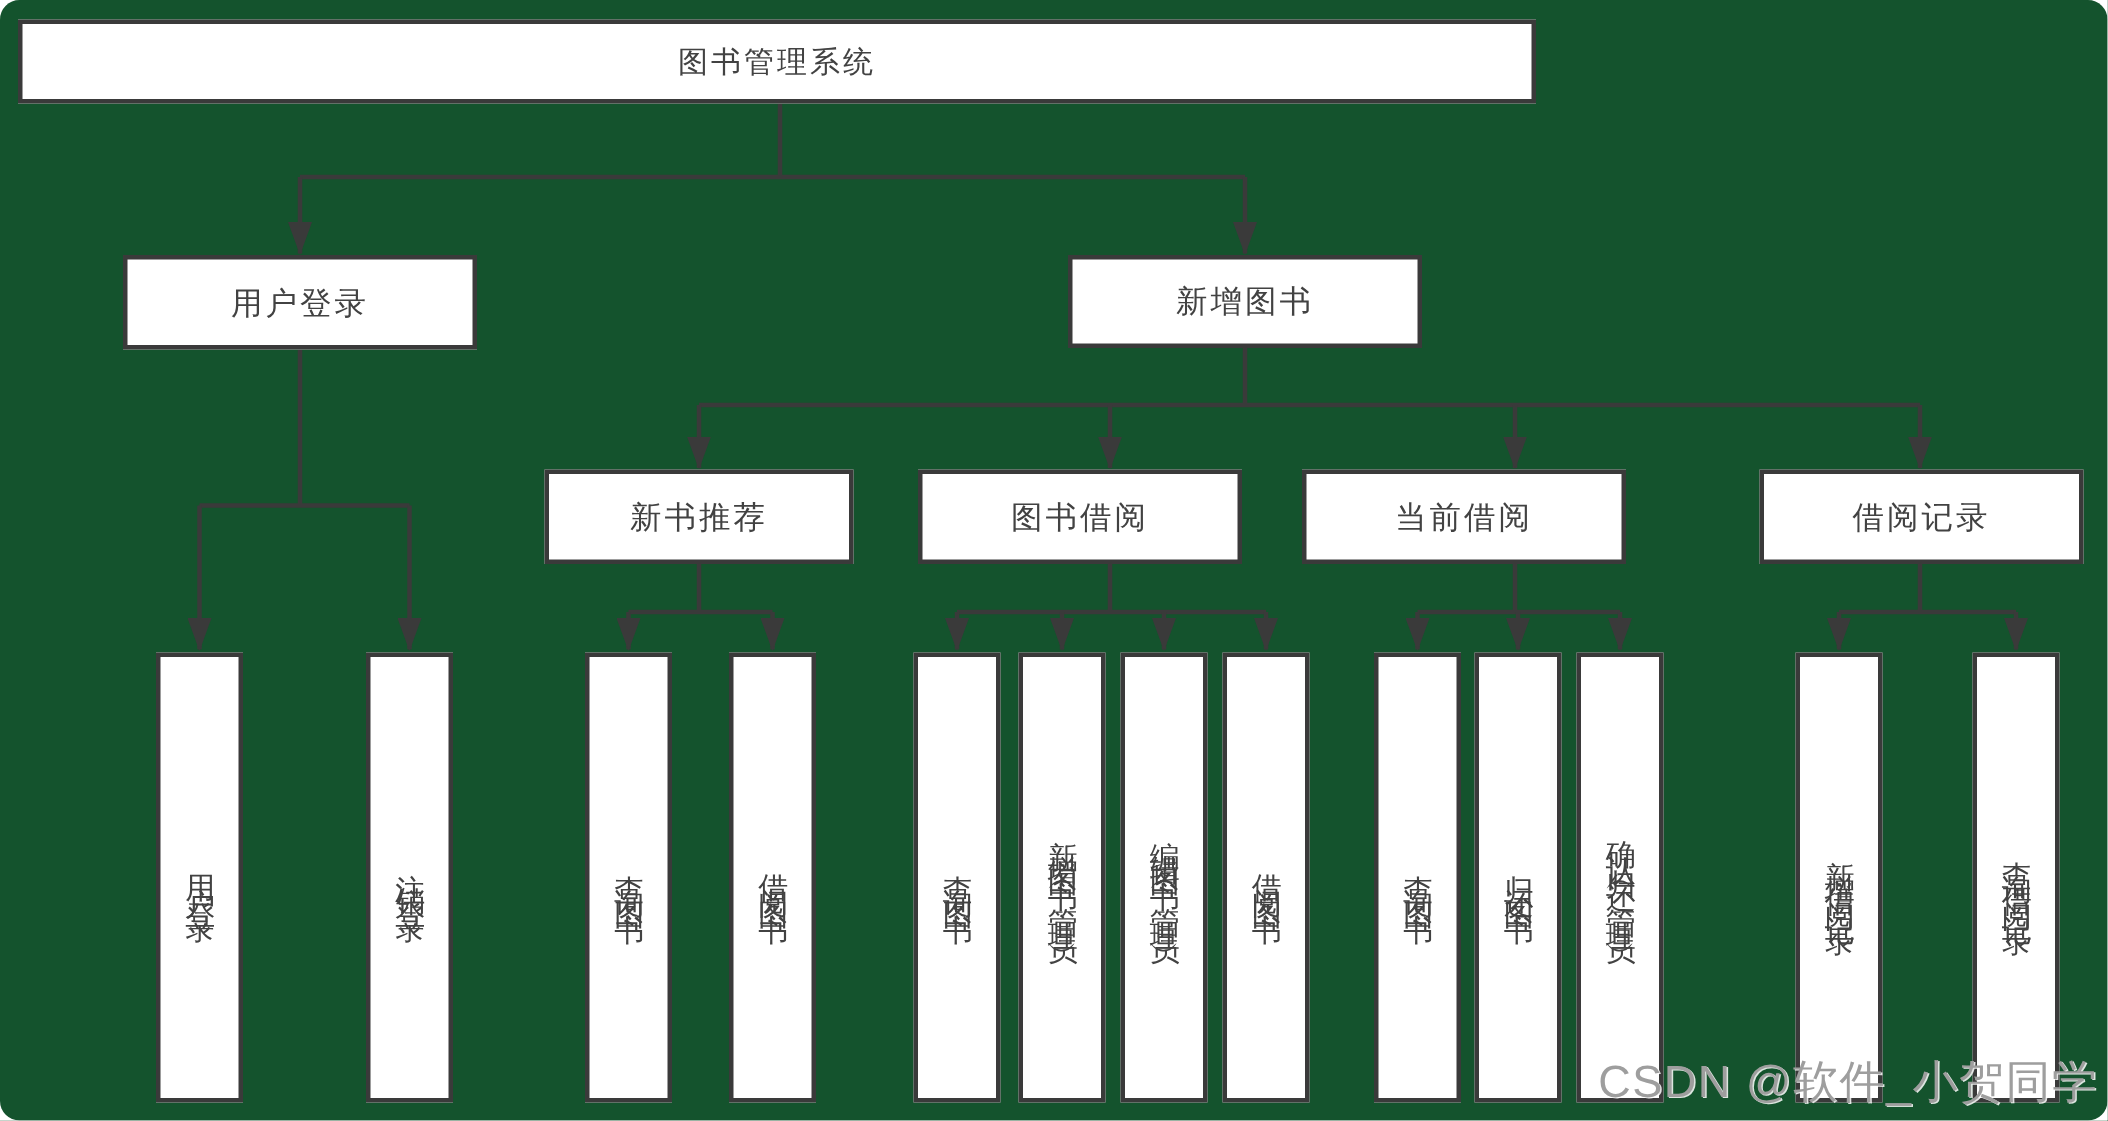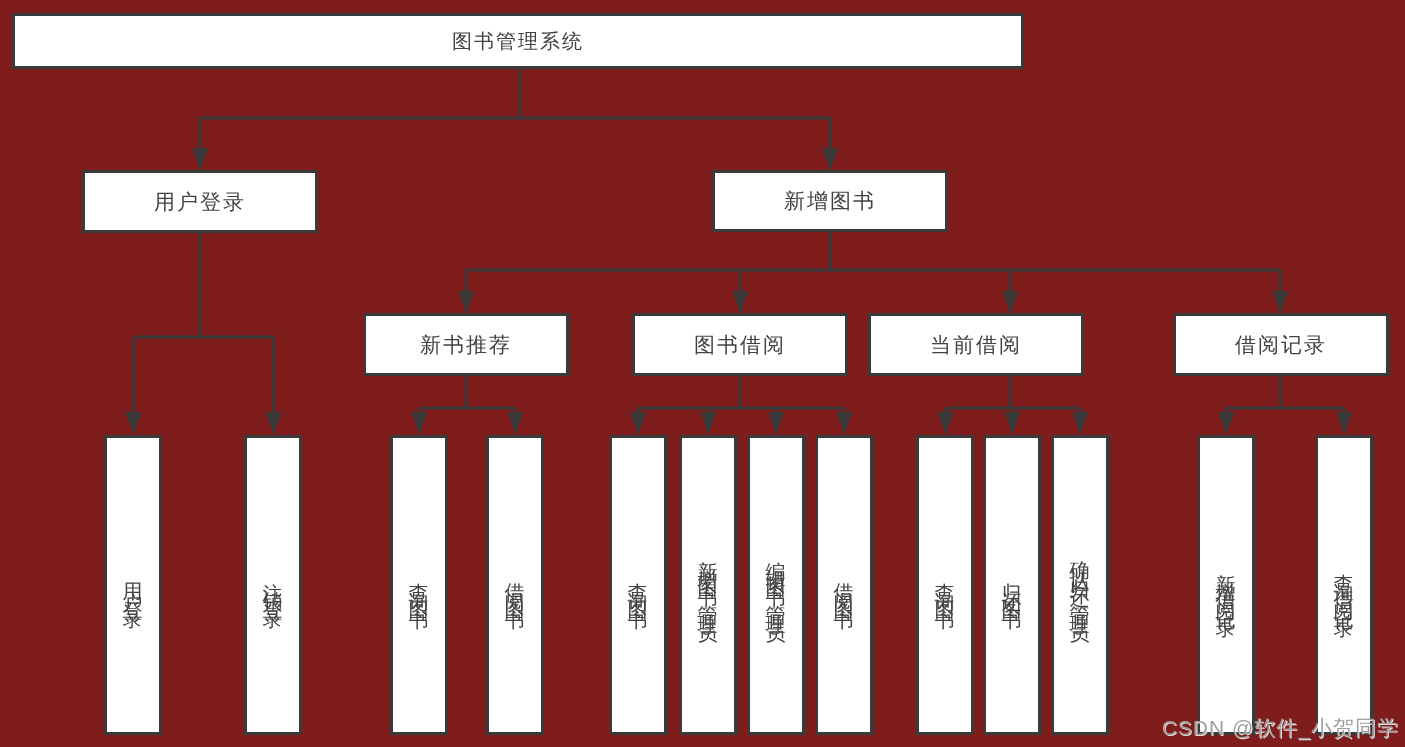--- a/index.html
+++ b/index.html
@@ -1,48 +1,48 @@
 <!DOCTYPE html>
 <html><head>
 <meta charset="utf-8">
 <style>
   html,body{margin:0;padding:0;background:#fff;}
   .canvas{
-    position:relative;width:1405px;height:747px;background:#7f1d1d;overflow:hidden;
-    font-family:"Liberation Sans","DejaVu Sans",sans-serif;color:#424242;
+    position:relative;width:1405px;height:747px;background:#14532d;overflow:hidden;
+    font-family:"Liberation Sans","DejaVu Sans",sans-serif;color:#424242;border-radius:13px;
   }
   .lines{position:absolute;left:0;top:0;width:1405px;height:747px;pointer-events:none;}
   .node{
     position:absolute;box-sizing:border-box;border:3px solid #3a3a3a;background:#fff;
     display:flex;align-items:center;justify-content:center;
     font-size:21px;letter-spacing:2px;color:#424242;white-space:nowrap;
   }
   .n-root{left:12px;top:13px;width:1012px;height:56px;font-size:20px;}
   .n-user{left:82px;top:170px;width:236px;height:63px;}
   .n-mgmt{left:712px;top:170px;width:236px;height:62px;}
   .n-rec {left:363px;top:313px;width:206px;height:63px;font-family:Liberation Mono, monospace;}
-  .n-bor {left:632px;top:313px;width:216px;height:63px;}
+  .n-bor {left:612px;top:313px;width:216px;height:63px;}
   .n-cur {left:868px;top:313px;width:216px;height:63px;}
   .n-recd{left:1173px;top:313px;width:216px;height:63px;}
   .leaf{
     position:absolute;box-sizing:border-box;top:435px;width:58px;height:300px;
     border:3px solid #3a3a3a;background:#fff;
     display:flex;align-items:center;justify-content:center;
   }
   .leaf .vtext{
     writing-mode:vertical-rl;text-orientation:mixed;
     font-size:20px;letter-spacing:9px;color:#424242;line-height:1;
   }
   .lf-1 {left:104px;}  .lf-2 {left:244px;}
   .lf-3 {left:390px;}  .lf-4 {left:486px;}
   .lf-5 {left:609px;}  .lf-6 {left:679px;}  .lf-7 {left:747px;}  .lf-8 {left:815px;}
   .lf-9 {left:916px;}  .lf-10{left:983px;}  .lf-11{left:1051px;}
   .lf-12{left:1197px;} .lf-13{left:1315px;}
   .watermark{
-    position:absolute;right:6px;bottom:5px;font-size:21px;color:#9e9e9e;
+    position:absolute;right:6px;bottom:5px;font-size:30px;color:#9e9e9e;
     text-shadow:1px 1px 0 rgba(255,255,255,.85);letter-spacing:1px;z-index:5;
   }
 </style>
 </head>
 <body>
 
 <div class="canvas">
 
   <svg class="lines" width="1405" height="747" viewBox="0 0 1405 747" xmlns="http://www.w3.org/2000/svg">
     <defs>

